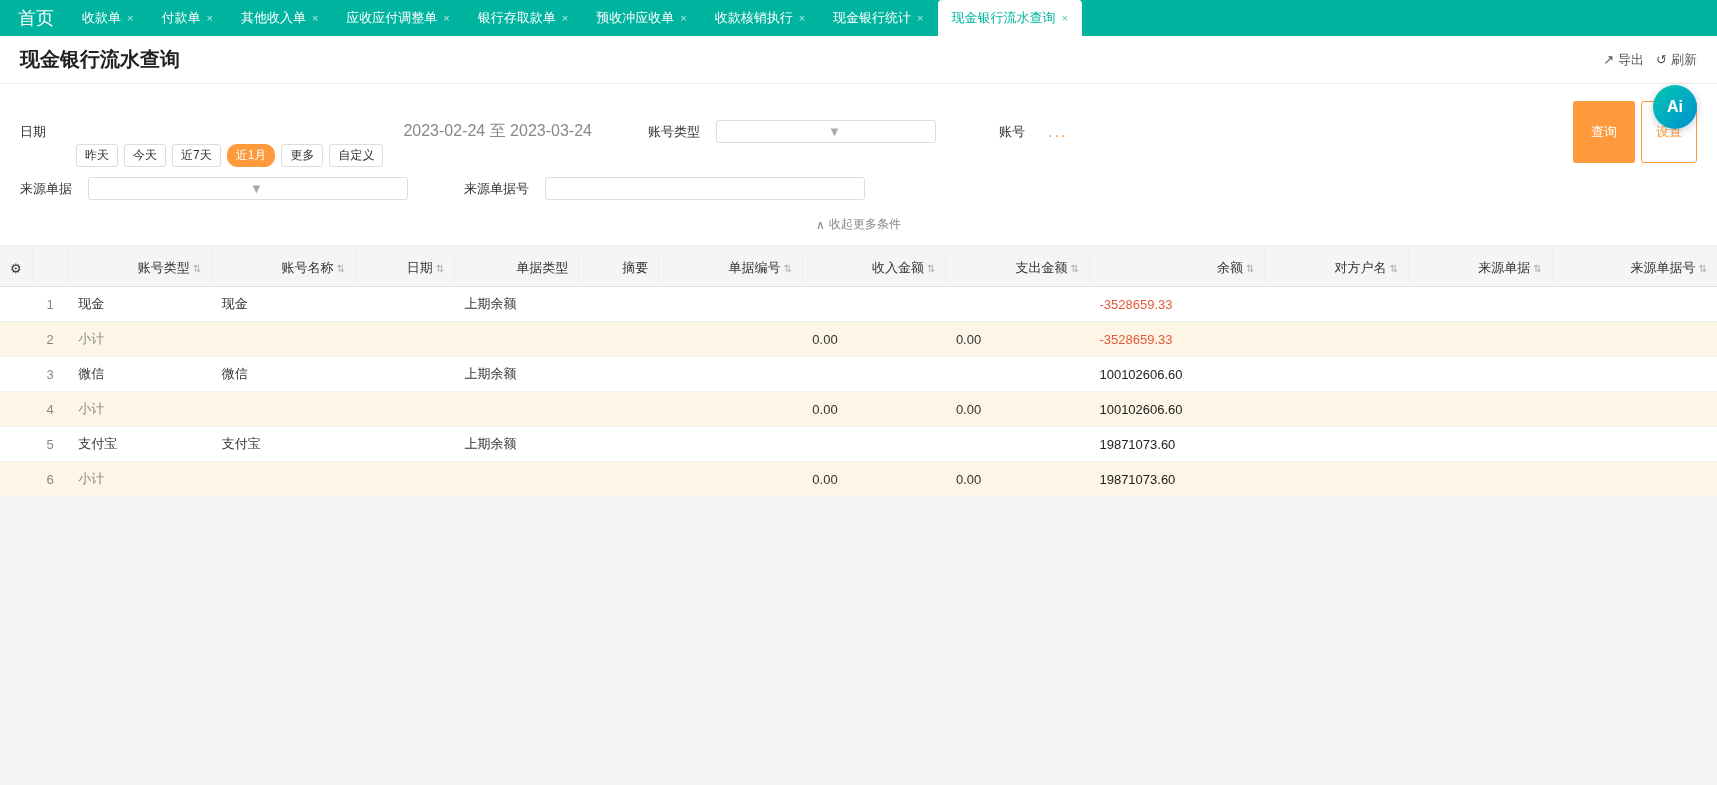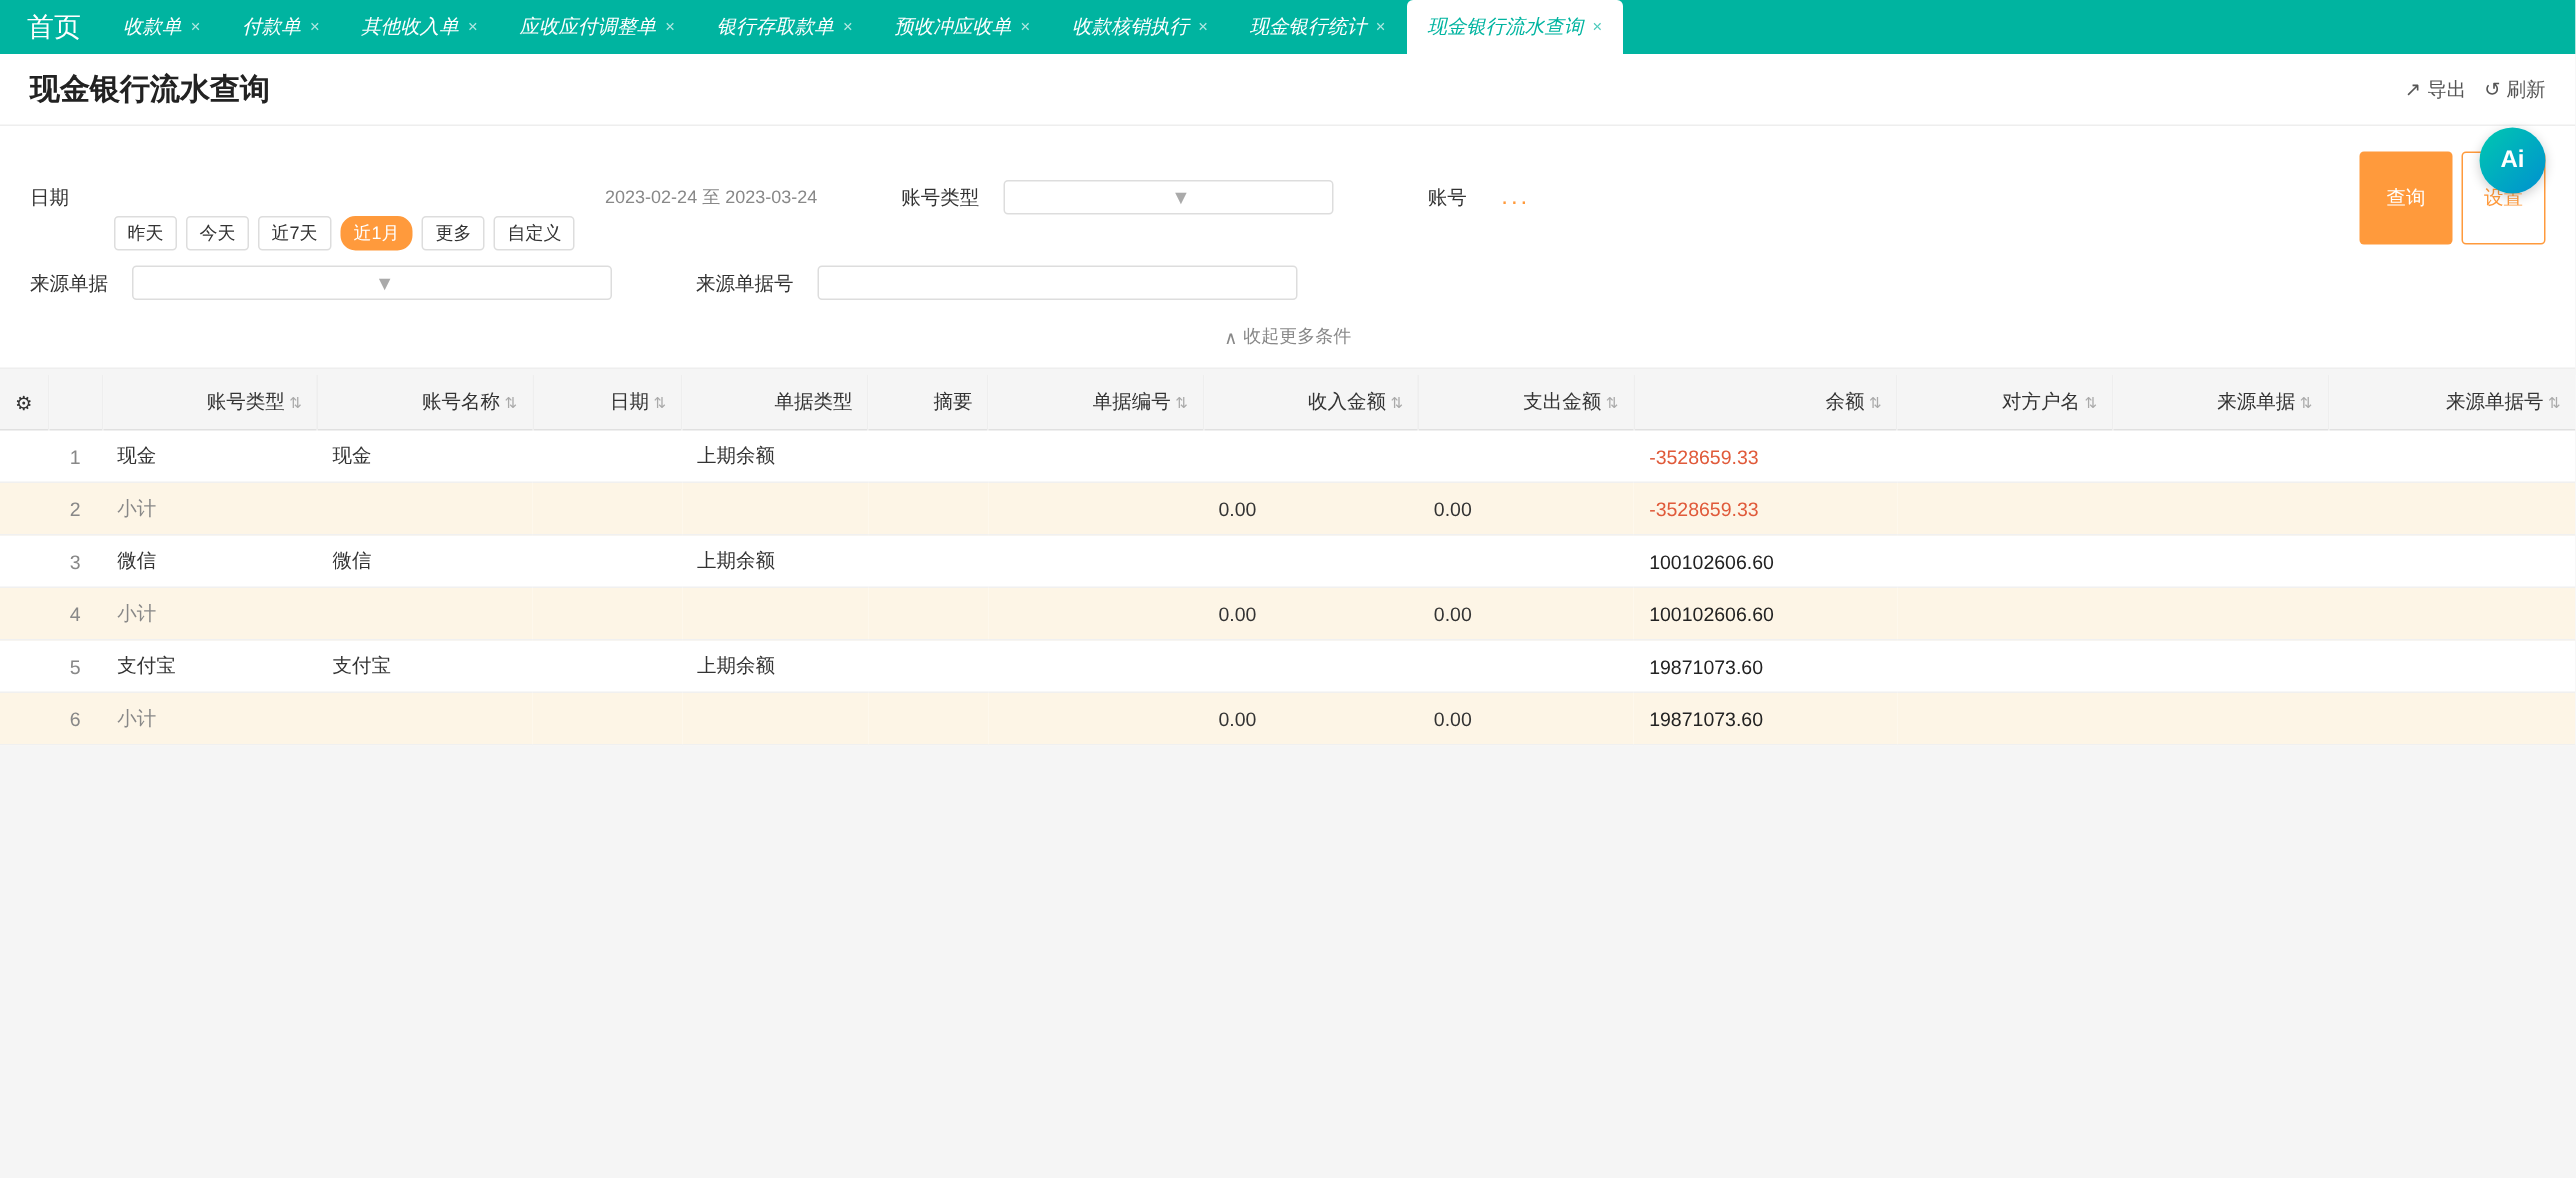--- a/index.html
+++ b/index.html
@@ -98,21 +98,21 @@
       color: #333;
       margin-top: 48px;
     }
     .date-btn.active {
       background: #ff9a3c;
       border-color: #ff9a3c;
       color: #fff;
       border-radius: 10px;
     }
     .date-range-text {
-      font-size: 12px;
+      font-size: 16px;
       color: #888;
       margin-left: 4px;
     }
     .filter-select {
       display: flex;
       align-items: center;
       border: 1px solid #ddd;
       border-radius: 3px;
       padding: 3px 8px;
       cursor: pointer;
@@ -222,21 +222,21 @@
       font-weight: bold;
       cursor: pointer;
       box-shadow: 0 2px 8px rgba(0,0,0,0.2);
     }
   </style>
 </head>
 <body>
 
 <div class="top-nav">
   <div class="nav-item home">首页</div>
-  <div id="nav-tabs" style="display: flex; font-style: italic;">
+  <div id="nav-tabs" style="display: flex;">
       <div class="nav-item">收款单<span class="close-x">×</span></div>
       <div class="nav-item">付款单<span class="close-x">×</span></div>
       <div class="nav-item">其他收入单<span class="close-x">×</span></div>
       <div class="nav-item">应收应付调整单<span class="close-x">×</span></div>
       <div class="nav-item">银行存取款单<span class="close-x">×</span></div>
       <div class="nav-item">预收冲应收单<span class="close-x">×</span></div>
       <div class="nav-item">收款核销执行<span class="close-x">×</span></div>
       <div class="nav-item">现金银行统计<span class="close-x">×</span></div>
       <div class="nav-item active">现金银行流水查询<span class="close-x">×</span></div>
     </div>

